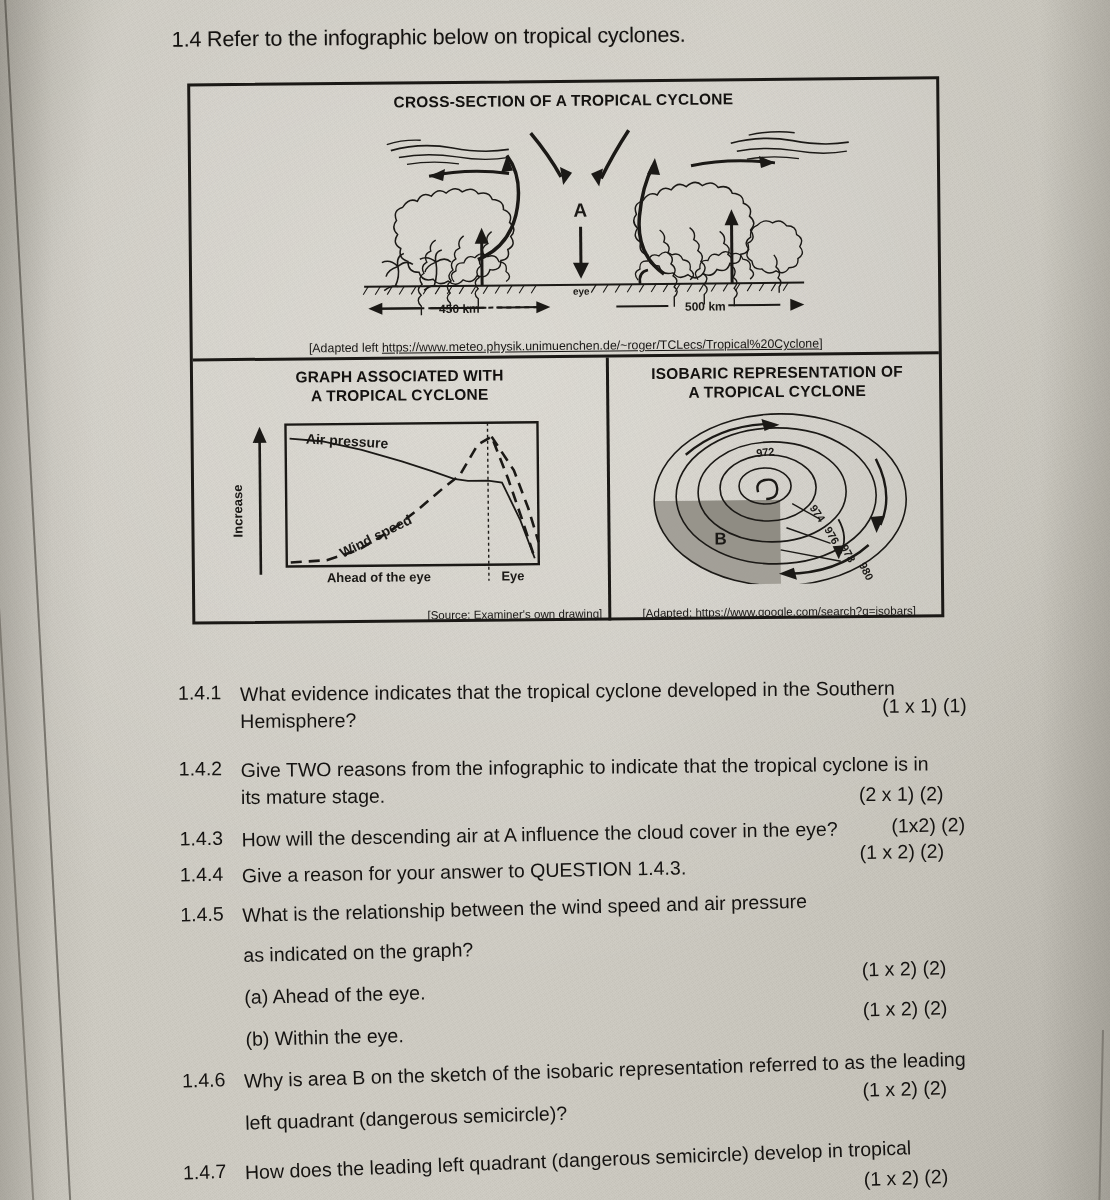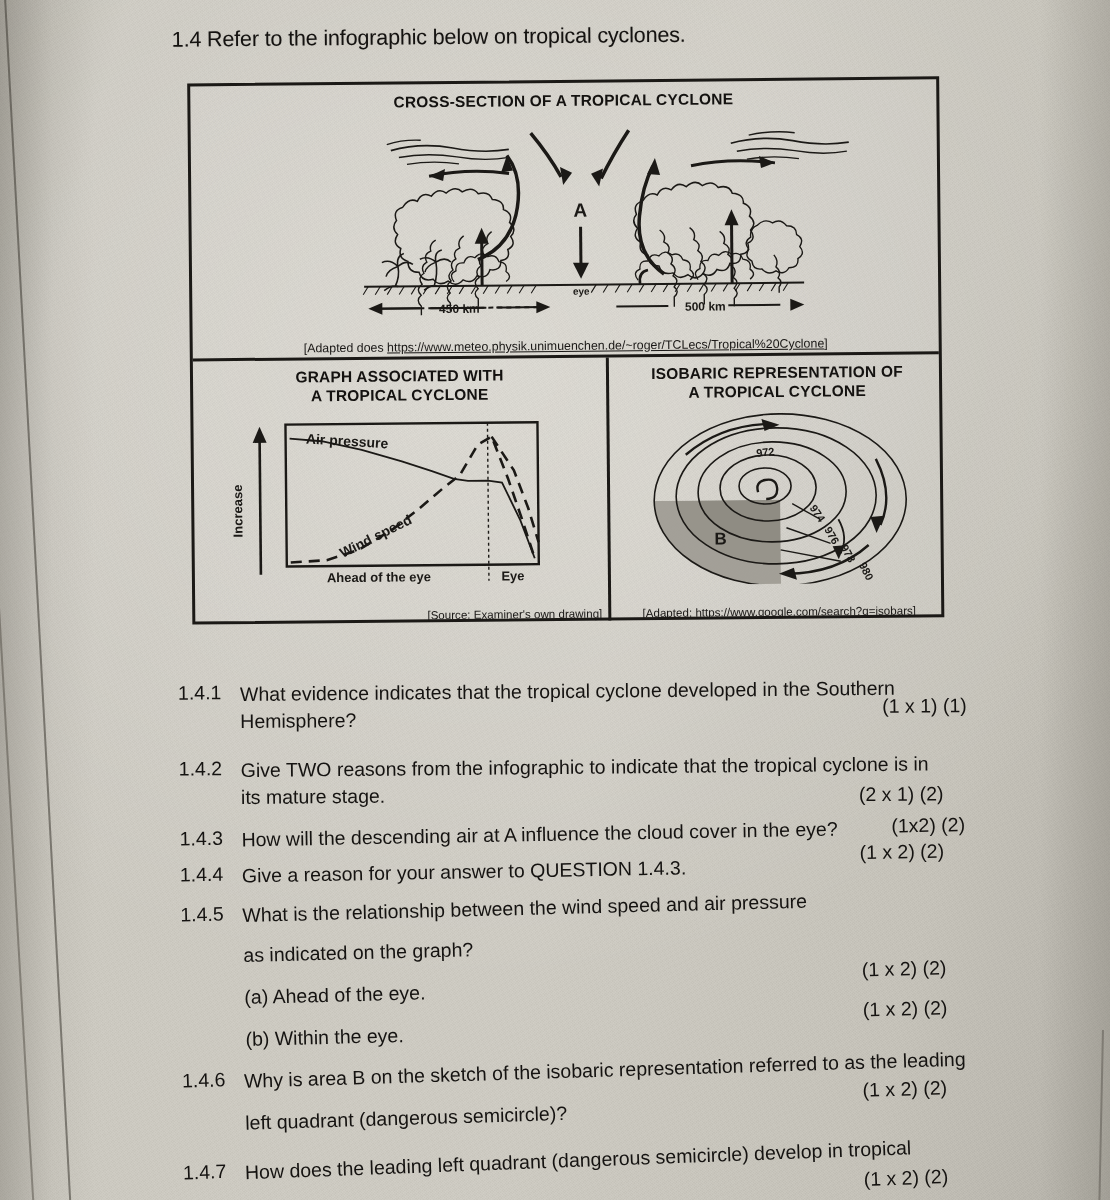--- a/index.html
+++ b/index.html
@@ -312,21 +312,21 @@
           <rect x="236" y="189" width="62" height="18" fill="none"></rect>
           <text class="inkfill" x="267" y="203" font-family="Liberation Sans, sans-serif" font-size="12" font-weight="bold" text-anchor="middle">450 km</text>
 
           <path class="ink" stroke-width="2" d="M424 198 H606" stroke-dasharray="52 60 52"></path>
           <path class="inkfill" d="M612 198 l-14 -6 v12 Z"></path>
           <text class="inkfill" x="513" y="203" font-family="Liberation Sans, sans-serif" font-size="12" font-weight="bold" text-anchor="middle">500 km</text>
         </svg>
       </div>
 
       <div id="cs-source">
-        <span>[Adapted does </span><span class="u">https://www.meteo.physik.unimuenchen.de/~roger/TCLecs/Tropical%20Cyclone</span><span>]</span>
+        <span>[Adapted left </span><span class="u">https://www.meteo.physik.unimuenchen.de/~roger/TCLecs/Tropical%20Cyclone</span><span>]</span>
       </div>
     </div>
 
     <div id="graph-panel">
       <div class="panel-title pt2">GRAPH ASSOCIATED WITH</div>
       <div class="panel-title">A TROPICAL CYCLONE</div>
 
       <div id="graph-figure">
         <svg width="400" height="176" viewBox="0 0 400 176">
 

